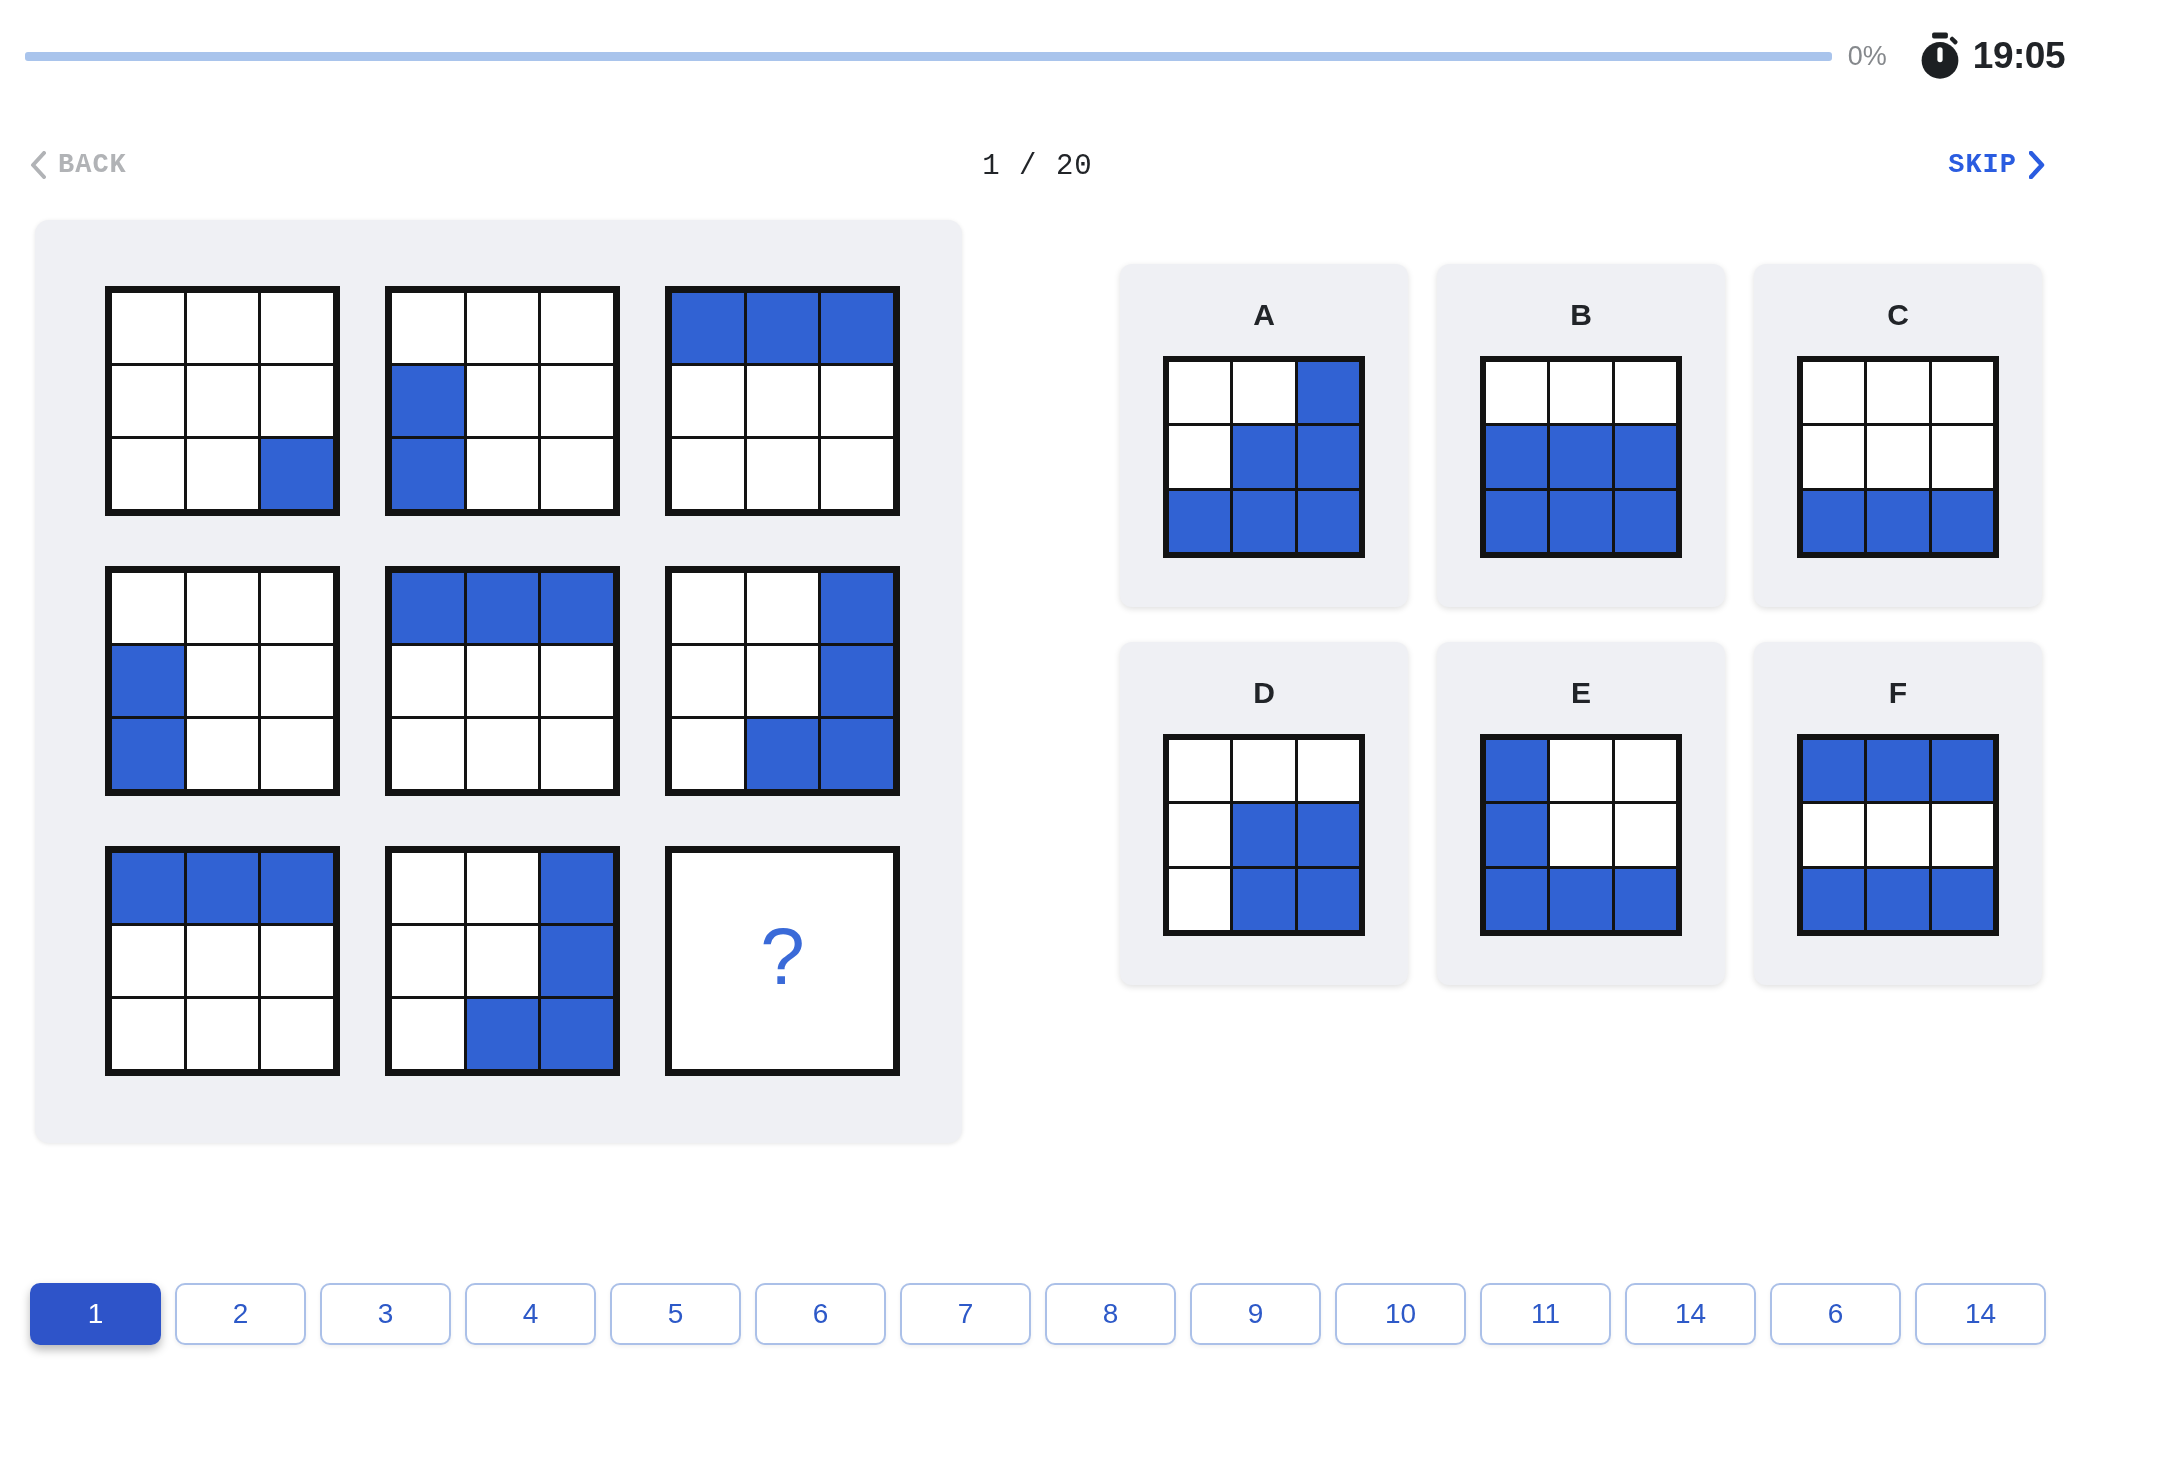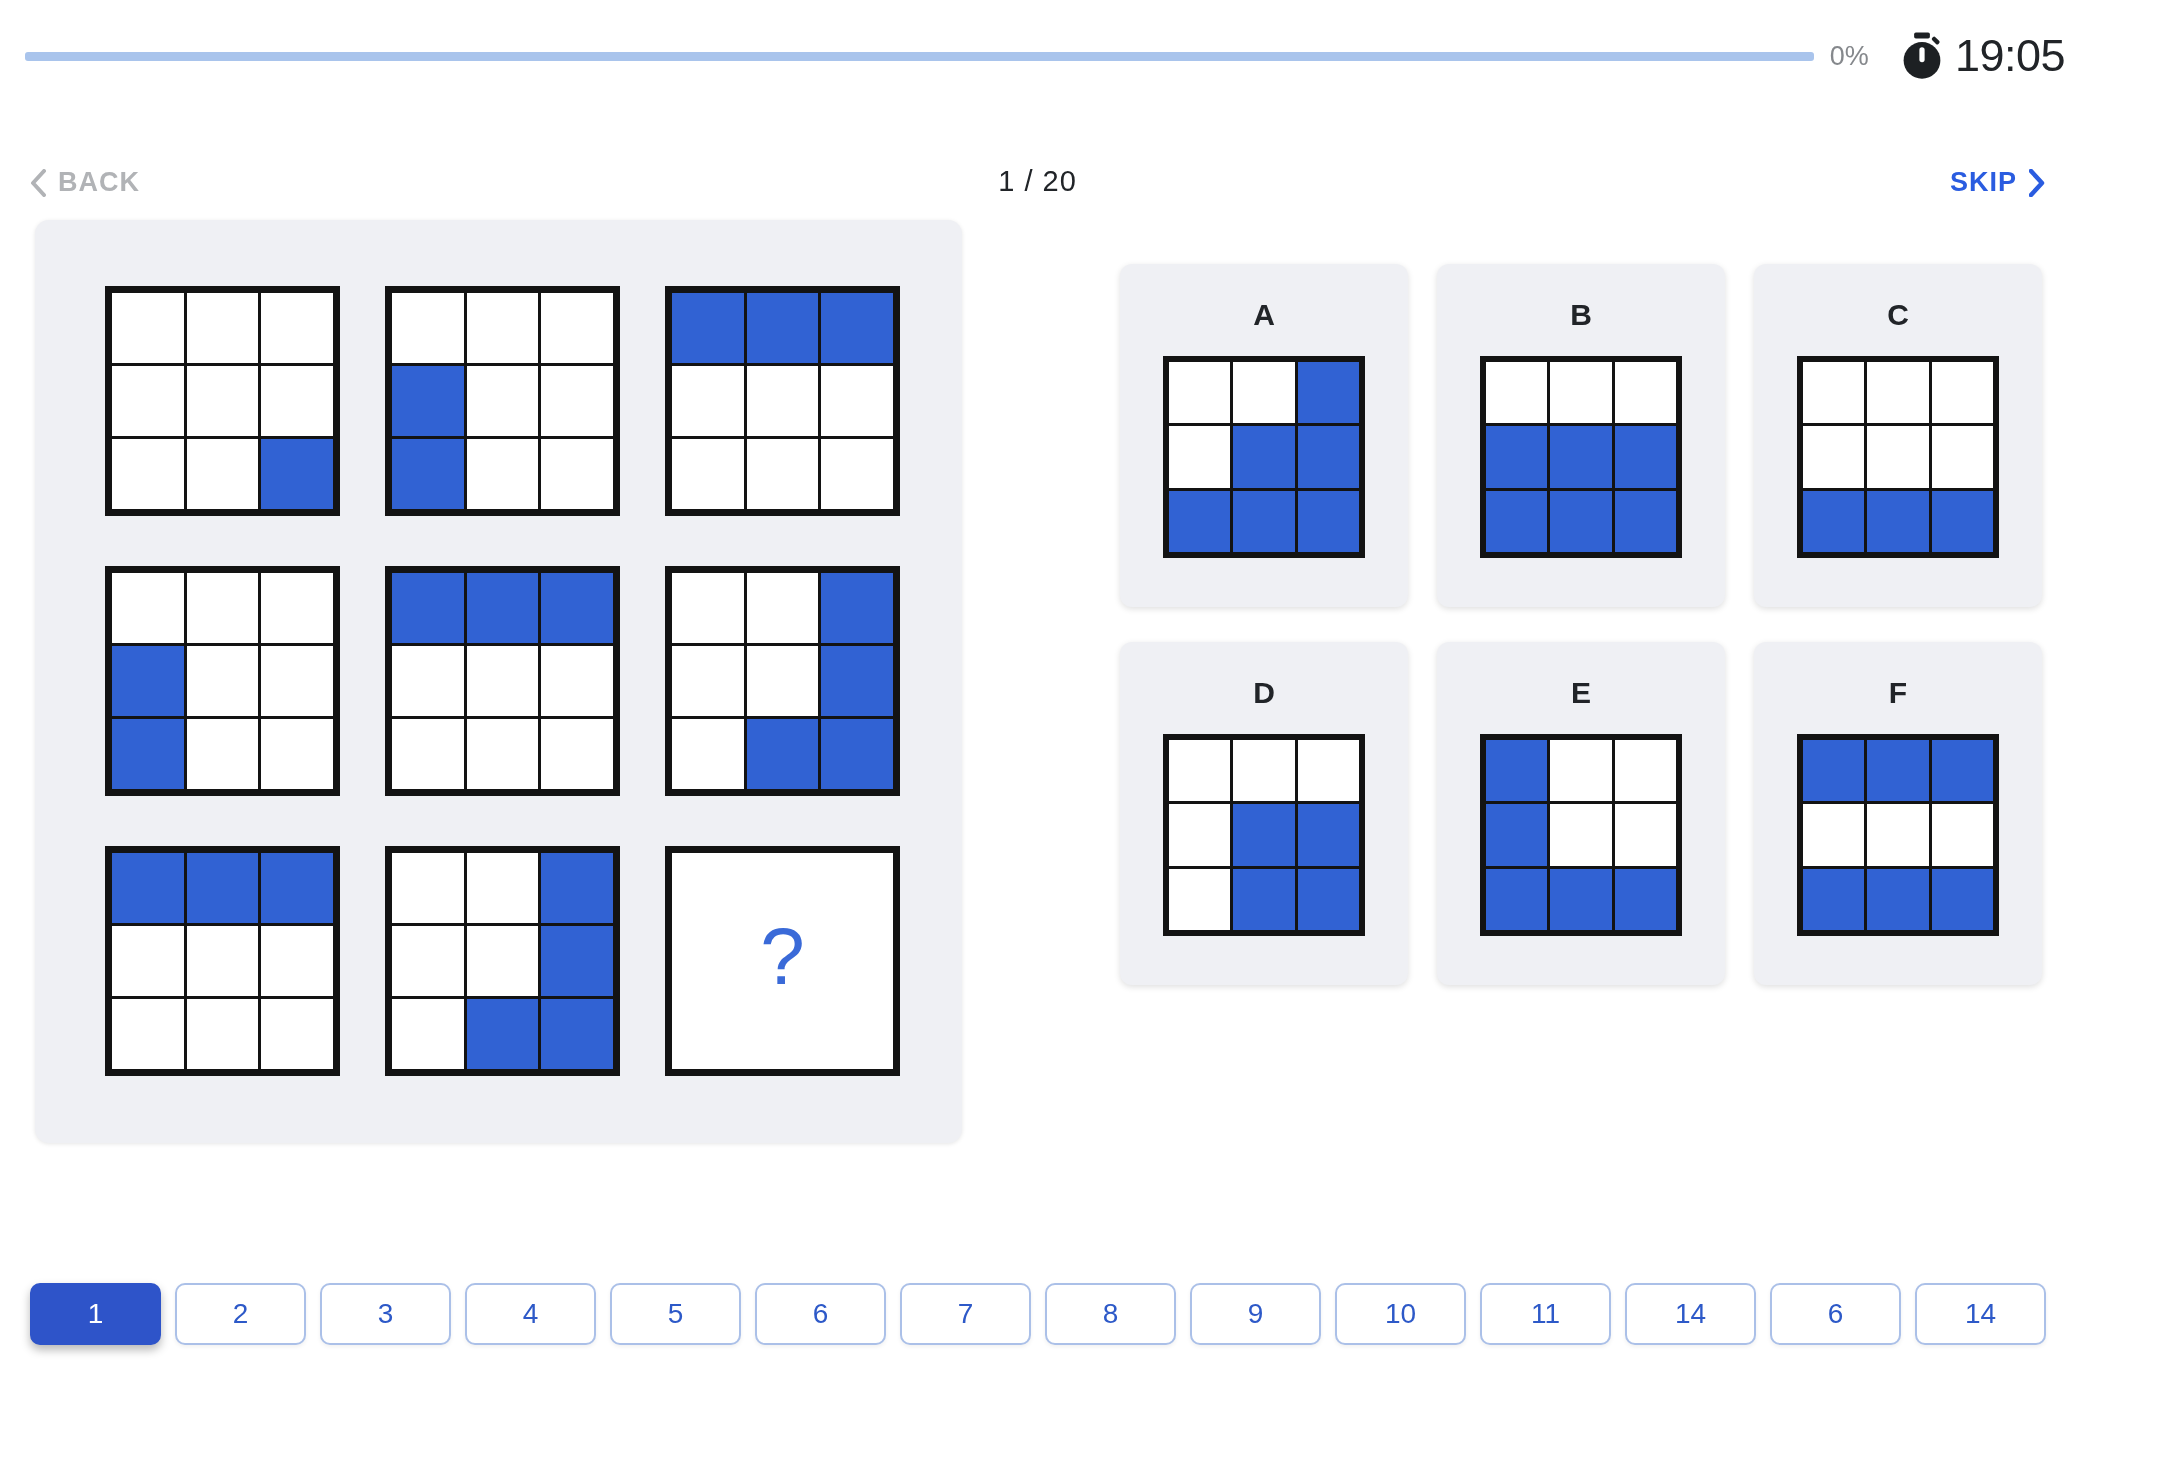--- a/index.html
+++ b/index.html
@@ -20,27 +20,27 @@
     flex:1; height:9px; border-radius:3px;
     background:var(--progress-track,#a9c4ec);
     margin-right:16px; position:relative; overflow:hidden;
   }
   .progress-fill { position:absolute; left:0; top:0; bottom:0; width:0%; background:var(--page-text,#2d59c8); }
   .progress-pct {
     color:var(--percent-gray,#85888c); font-size:27px; margin-right:32px;
   }
   .timer { display:flex; align-items:center; gap:12px; }
   .timer-value {
-    font-size:45px; font-weight:400; color:var(--dark-text,#212428); letter-spacing:-0.5px;
+    font-size:37px; font-weight:700; color:var(--dark-text,#212428); letter-spacing:-0.5px;
   }
 
   
   .header-row {
     position:absolute; top:150px; left:30px; right:125px; height:48px;
-    display:flex; align-items:flex-end; justify-content:space-between;
+    display:flex; align-items:flex-start; justify-content:space-between;font-family:Liberation Mono, monospace;
   }
   .back-btn, .skip-btn {
     display:flex; align-items:center; gap:12px;
     background:none; border:none; cursor:pointer;
     font-family:inherit; font-size:27px; font-weight:600; letter-spacing:1px;
   }
   .back-btn { color:var(--muted-gray,#b1b3b6); }
   .skip-btn { color:var(--skip-blue,#2a5ce0); }
   .question-counter {
     position:absolute; left:50%; transform:translateX(-50%);

